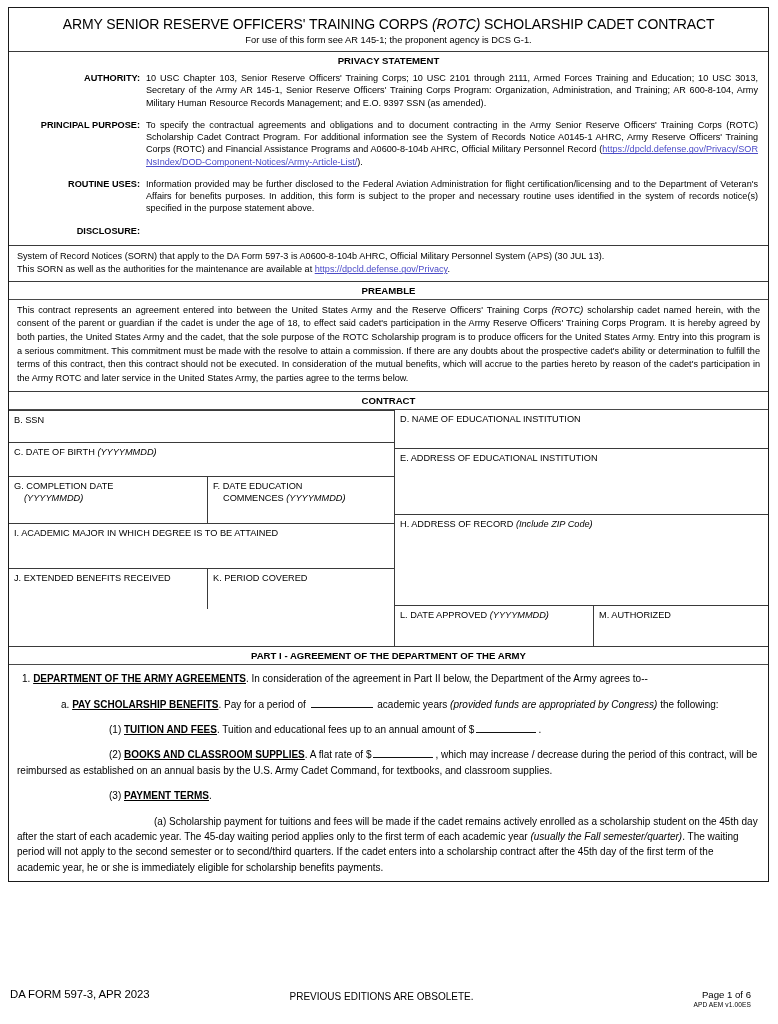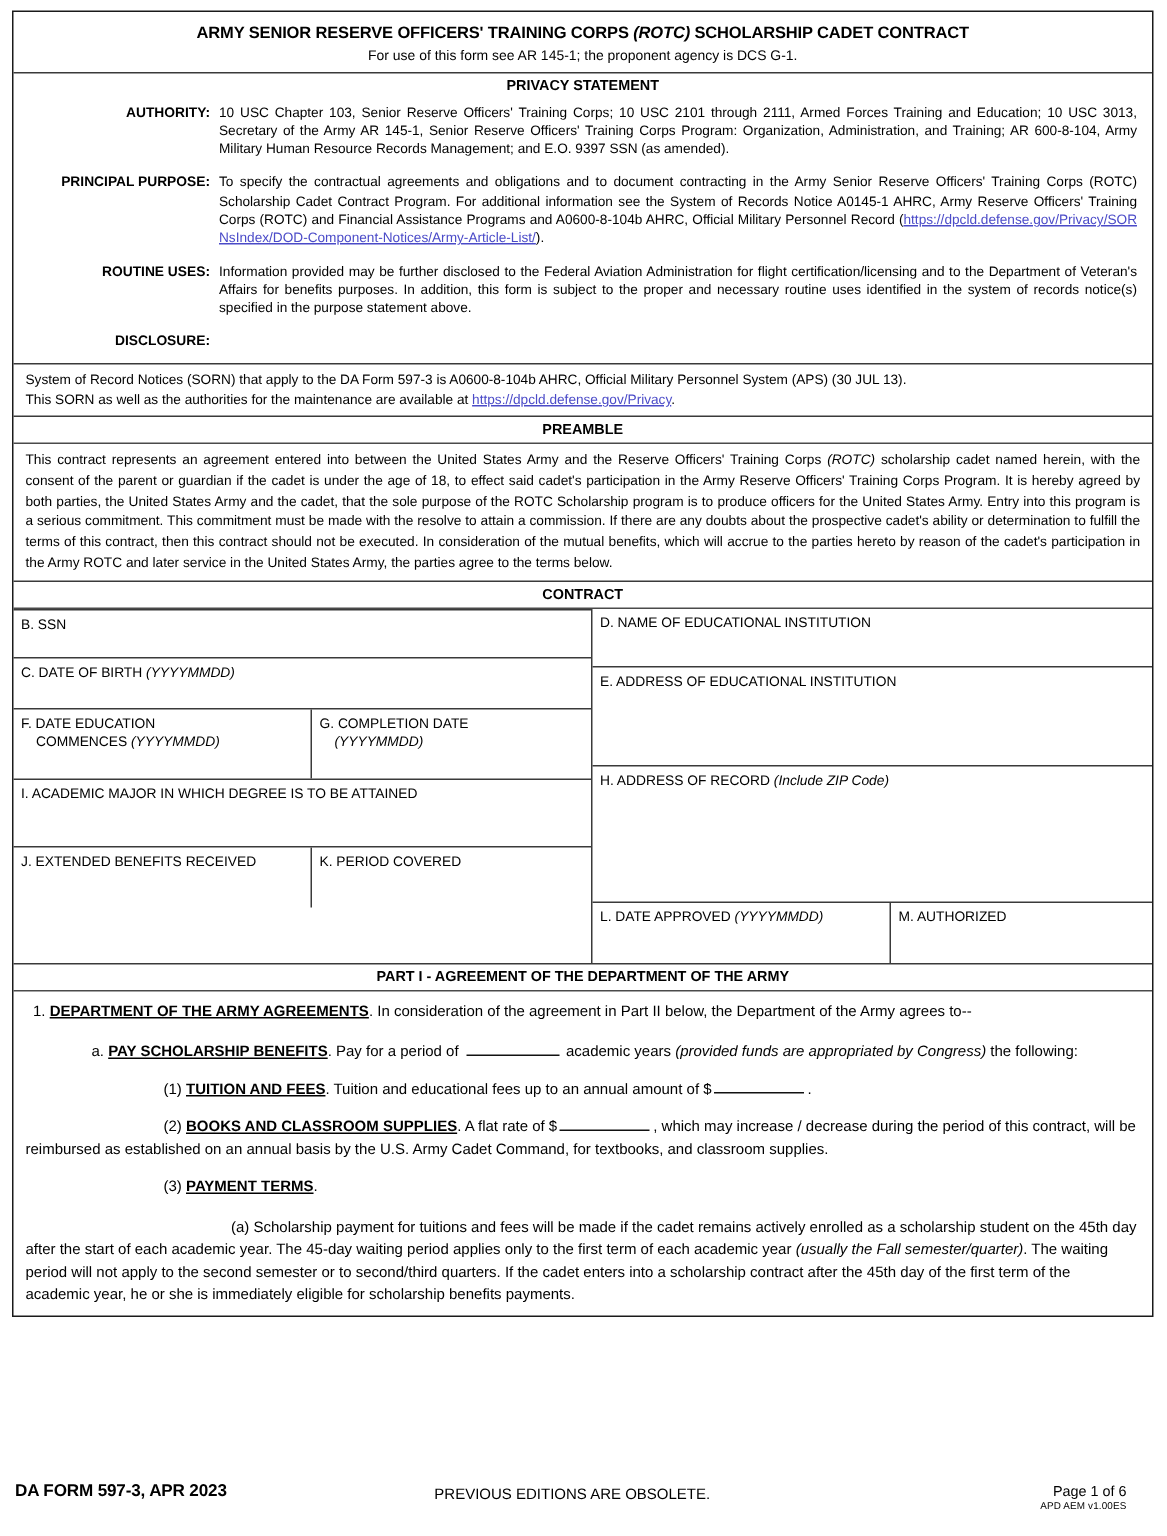--- a/index.html
+++ b/index.html
@@ -36,22 +36,22 @@
   .hr-thin {
     border-top: 1px solid #4a4a4a;
   }
   .b { font-weight: bold; }
   .i { font-style: italic; }
   .u { text-decoration: underline; }
 
   
   .title-block { padding: 8px 6px 6px 6px; }
   .doc-title {
-    font-size: 11px;
-    font-weight: bold;
+    font-size: 14px;
+    font-weight: normal;
     letter-spacing: -0.1px;
     text-align: center;
     line-height: 1.15;
   }
   .doc-subtitle {
     font-size: 9.3px;
     text-align: center;
     margin-top: 3px;
   }
 
@@ -149,21 +149,21 @@
   
   .footer {
     position: absolute;
     left: 8px;
     right: 9px;
     top: 988px;
     height: 34px;
   }
   .f-left {
     position: absolute; left: 2px; top: 0;
-    font-size: 11.4px; font-weight: bold; letter-spacing: -0.1px;
+    font-size: 11.4px; font-weight: normal; letter-spacing: -0.1px;
   }
   .f-mid {
     position: absolute; left: 0; right: 14px; top: 3px;
     text-align: center; font-size: 10px;
   }
   .f-right {
     position: absolute; right: 18px; top: 1px;
     text-align: right; font-size: 9.6px;
   }
   .f-ver { font-size: 6.6px; margin-top: 1px; letter-spacing: 0.1px; }
@@ -222,26 +222,26 @@
 
       <div class="ccol-l">
 
 
         <div class="cell bt" style="height:32px"><span>B.  SSN</span></div>
 
         <div class="cell bt" style="height:34px"><span>C.  DATE OF BIRTH </span><span class="i">(YYYYMMDD)</span></div>
 
         <div class="cell-split bt">
           <div class="cell" style="height:46px">
+            <span>G.  COMPLETION DATE</span>
+            <span class="ind i">(YYYYMMDD)</span>
+          </div>
+          <div class="cell" style="height:46px">
             <span>F.  DATE EDUCATION</span>
             <span class="ind"><span>COMMENCES </span><span class="i">(YYYYMMDD)</span></span>
-          </div>
-          <div class="cell" style="height:46px">
-            <span>G.  COMPLETION DATE</span>
-            <span class="ind i">(YYYYMMDD)</span>
           </div>
         </div>
 
         <div class="cell bt" style="height:45px"><span>I.  ACADEMIC MAJOR IN WHICH DEGREE IS TO BE ATTAINED</span></div>
 
         <div class="cell-split bt">
           <div class="cell" style="height:40px"><span>J. EXTENDED BENEFITS RECEIVED</span></div>
           <div class="cell" style="height:40px"><span>K. PERIOD COVERED</span></div>
         </div>
       </div>

